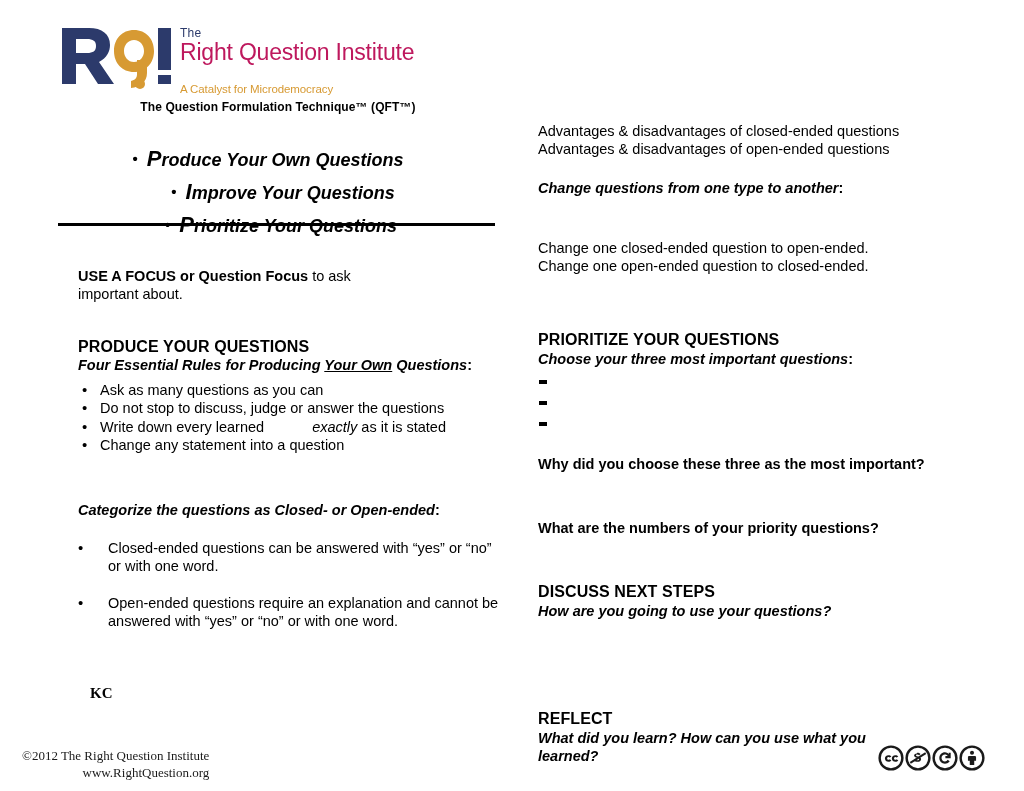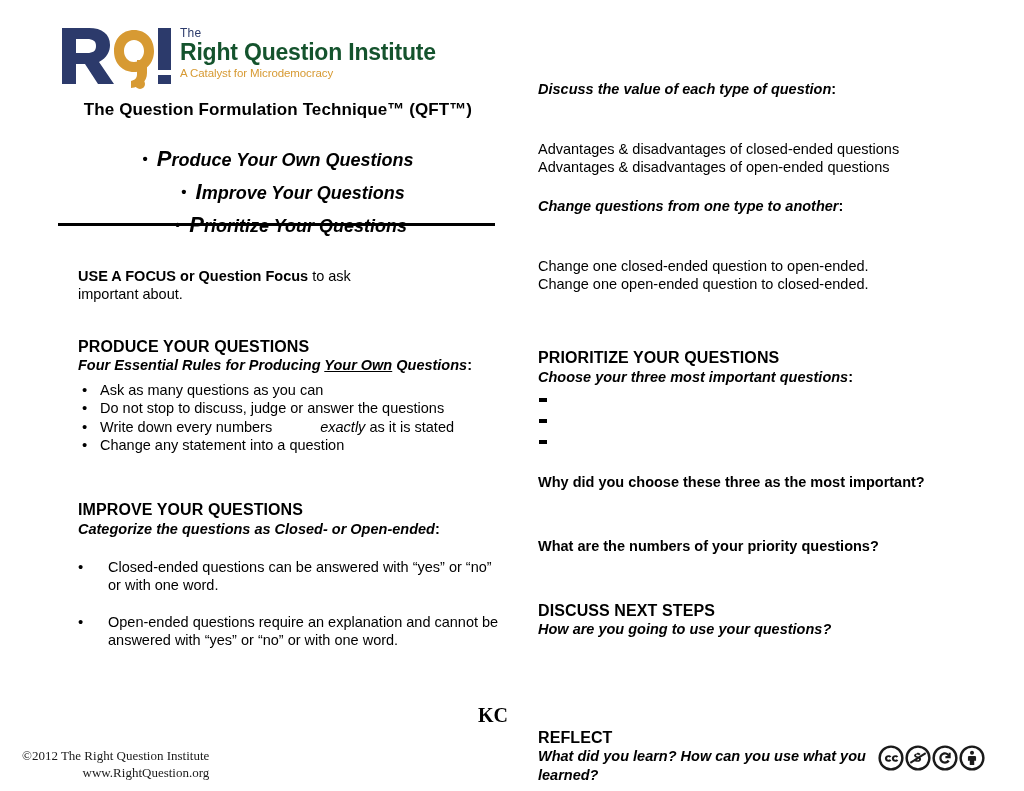--- a/index.html
+++ b/index.html
@@ -44,48 +44,47 @@
   }
   .logo-the {
     font-size: 12px;
     color: #2c3a6b;
     letter-spacing: .2px;
     display: block;
     margin-bottom: 1px;
   }
   .logo-name {
     font-size: 23px;
-    color: #14532d;
+    color: #be185d;
     display: block;
     letter-spacing: -.2px;
     line-height: 1.05;
-    font-weight: bold;
   }
   .logo-tag {
     font-size: 11.5px;
     color: #d79a33;
     display: block;
-    margin-top: 4px;
+    margin-top: 20px;
     letter-spacing: -.1px;
   }
 
   
   #qft-title {
     position: absolute;
     left: 58px;
     top: 100px;
     width: 440px;
     text-align: center;
-    font-size: 17px;
+    font-size: 12px;
     font-weight: bold;
     letter-spacing: .1px;
   }
   #steps {
     position: absolute;
-    left: 58px;
+    left: 48px;
     top: 142px;
     width: 440px;
   }
   .step-line {
     text-align: center;
     font-style: italic;
     font-weight: bold;
     font-size: 18px;
     line-height: 1.5;
     white-space: nowrap;
@@ -190,23 +189,22 @@
   .sp-56 { height: 56px; }
 
   .indent-block {
     padding-left: 26px;
     font-size: 14.5px;
     line-height: 1.3;
   }
   #kc {
     font-family: "Liberation Serif", serif;
     font-weight: bold;
-    font-size: 20px;
+    font-size: 15px;
     padding-left: 12px;
-    text-align: right;
   }
 
   
   #footer-text {
     position: absolute;
     left: 22px;
     top: 748px;
     font-family: "Liberation Serif", serif;
     font-size: 13px;
     line-height: 1.3;
@@ -276,47 +274,45 @@
     <div class="sp-34"></div>
 
     <div class="h-section">PRODUCE YOUR QUESTIONS</div>
     <div class="h-sub"><span>Four Essential Rules for Producing </span><span class="u">Your Own</span><span> Questions</span><span class="plain">:</span></div>
 
     <div class="sp-6"></div>
 
     <ul class="bl">
       <li><span>Ask as many questions as you can</span><span class="body-em"></span><span></span></li>
       <li><span>Do not stop to discuss, judge or answer the questions</span><span class="body-em"></span><span></span></li>
-      <li><span>Write down every numbers </span><span class="body-em">exactly</span><span> as it is stated</span></li>
+      <li><span>Write down every learned </span><span class="body-em">exactly</span><span> as it is stated</span></li>
       <li><span>Change any statement into a question</span><span class="body-em"></span><span></span></li>
     </ul>
 
     <div class="sp-46"></div>
 
-    <div class="h-section">IMPROVE YOUR QUESTIONS</div>
     <div class="h-sub"><span>Categorize the questions as Closed- or Open-ended</span><span class="plain">:</span></div>
 
     <div class="sp-20"></div>
 
     <ul class="bl loose">
       <li>Closed-ended questions can be answered with “yes” or “no” or with one word.</li>
       <li>Open-ended questions require an explanation and cannot be answered with “yes” or “no” or with one word.</li>
     </ul>
 
     <div class="sp-12"></div>
 
 
     <div class="sp-24"></div>
 
     <div id="kc">KC</div>
   </div>
 
   <div id="col-right" class="col">
 
-    <div class="h-sub"><span>Discuss the value of each type of question</span><span class="plain">:</span></div>
 
     <div class="sp-18"></div>
 
     <div class="body-text">
       <span>Advantages &amp; disadvantages of closed-ended questions</span><br>
       <span>Advantages &amp; disadvantages of open-ended questions</span>
     </div>
 
     <div class="sp-20"></div>
 

